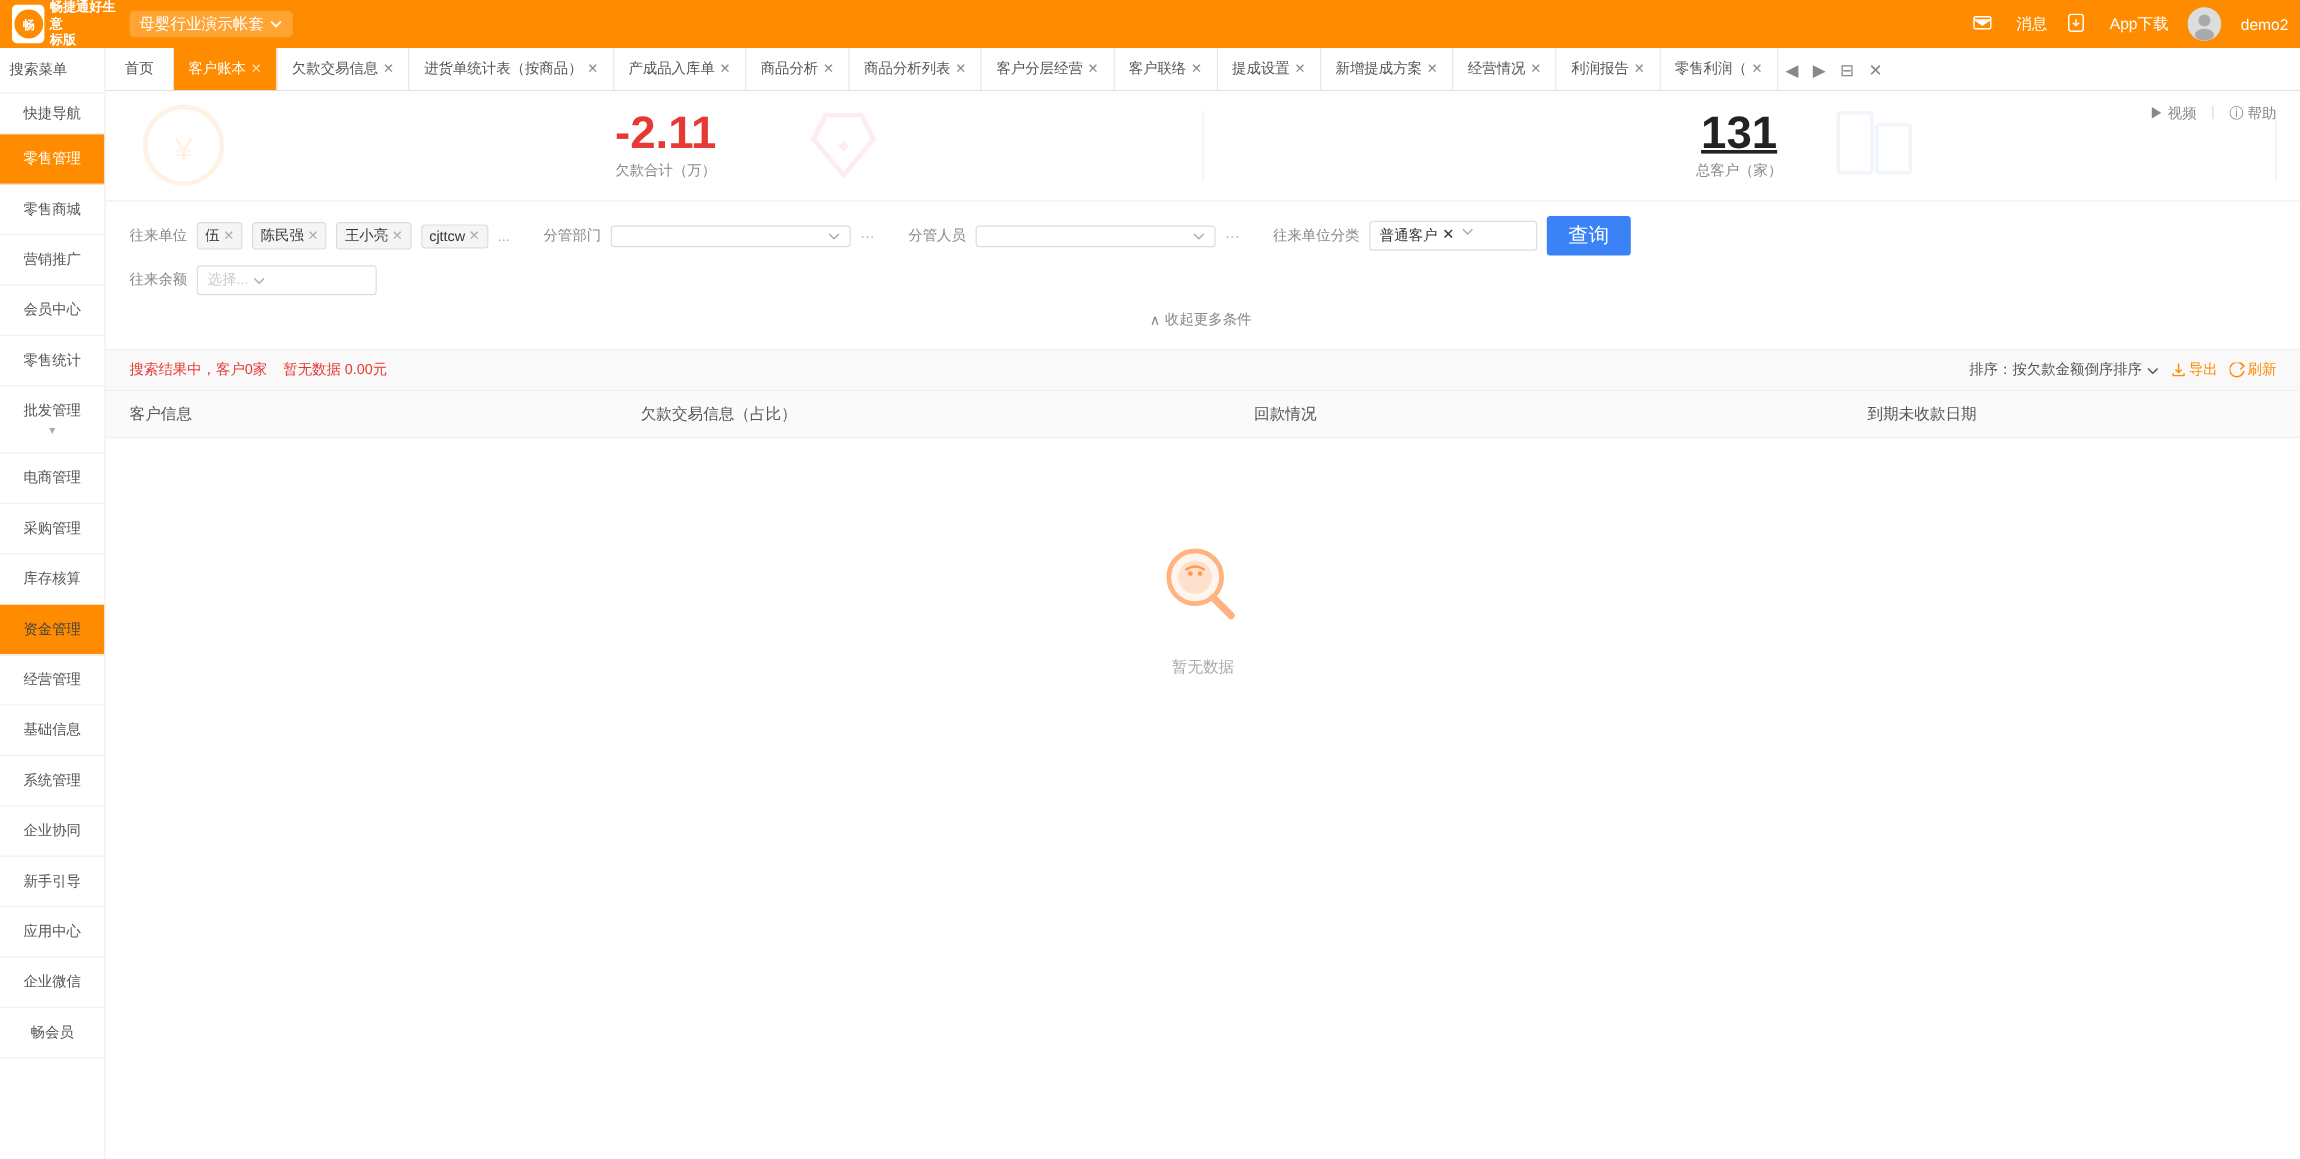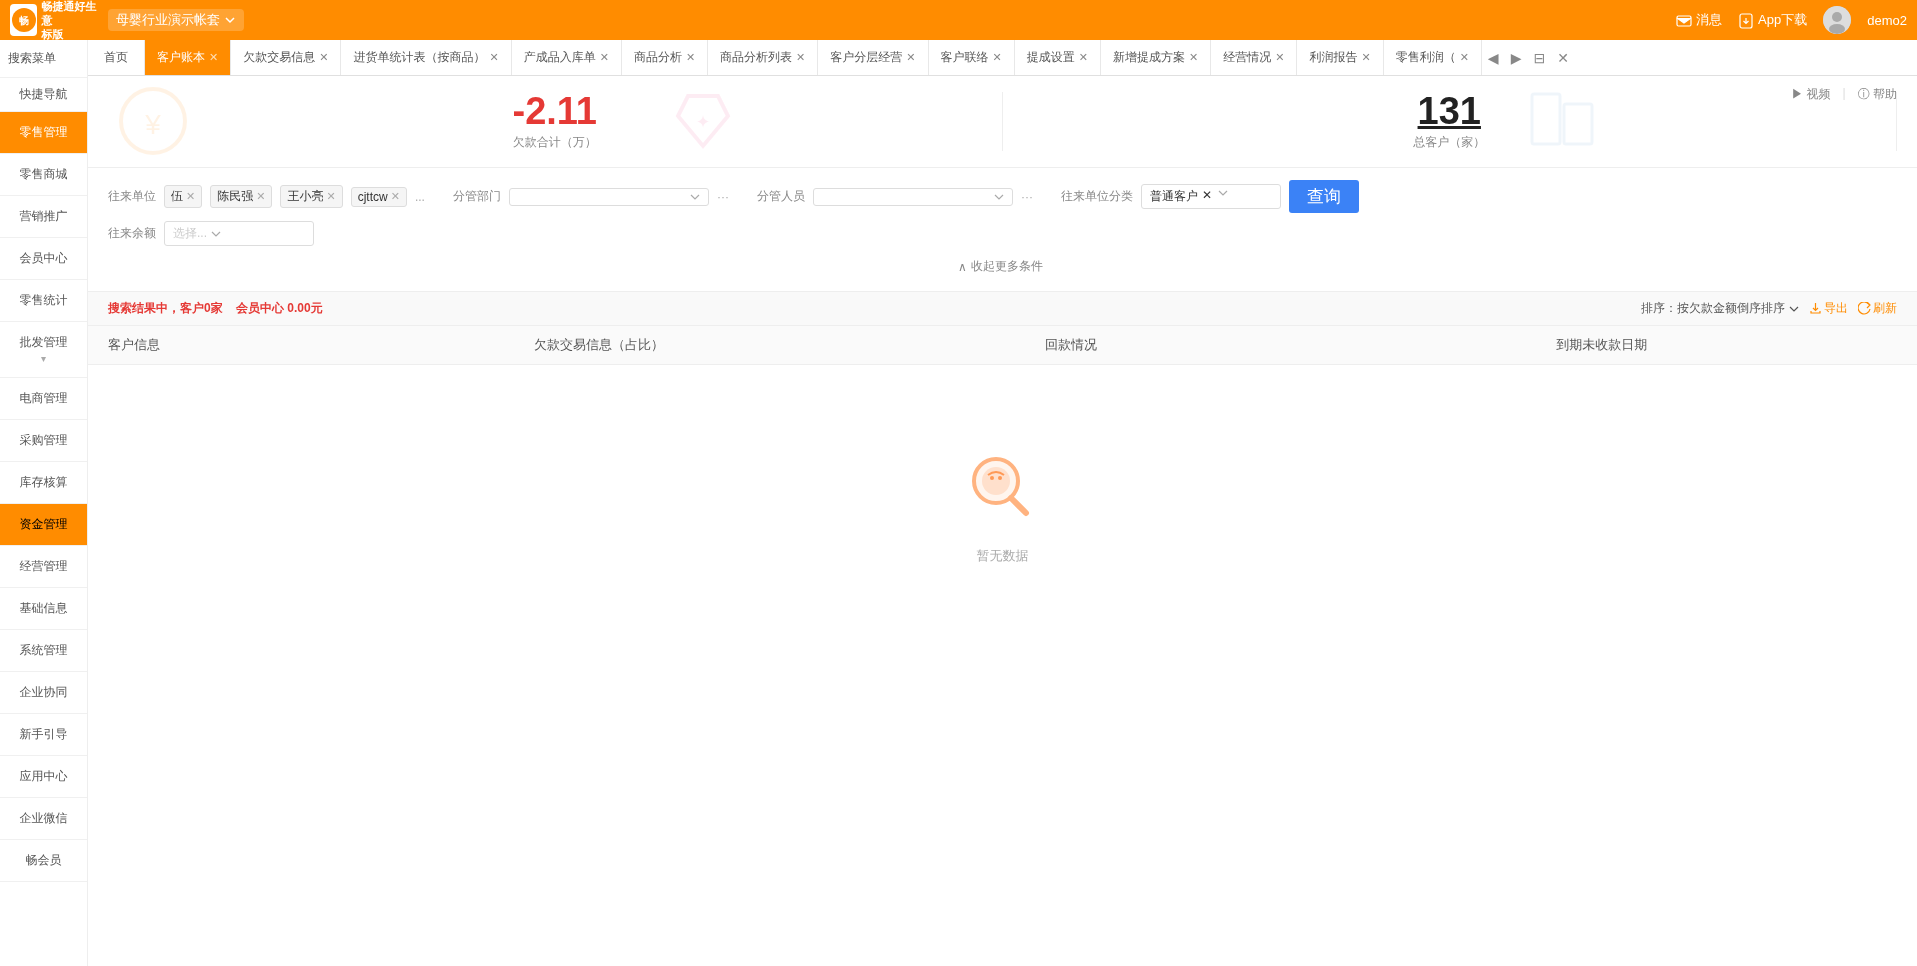--- a/index.html
+++ b/index.html
@@ -13,21 +13,21 @@
     .content-area { flex: 1; display: flex; flex-direction: column; overflow: hidden; }
 
     
     .top-bar-logo { display: flex; align-items: center; color: #fff; font-size: 13px; font-weight: bold; width: 88px; flex-shrink: 0; }
     .logo-icon { width: 32px; height: 32px; background: #fff; border-radius: 4px; display: flex; align-items: center; justify-content: center; margin-right: 4px; }
     .logo-icon svg { width: 26px; height: 26px; }
     .logo-text { font-size: 11px; line-height: 1.3; color: #fff; }
     .top-bar-selector { display: flex; align-items: center; margin-left: 10px; background: rgba(255,255,255,0.2); border-radius: 4px; padding: 2px 8px; color: #fff; font-size: 13px; cursor: pointer; }
     .top-bar-selector span { margin-right: 4px; }
     .top-bar-right { margin-left: auto; display: flex; align-items: center; gap: 16px; color: #fff; }
-    .top-bar-right-item { display: flex; align-items: flex-end; gap: 4px; cursor: pointer; font-size: 13px; }
+    .top-bar-right-item { display: flex; align-items: flex-start; gap: 20px; cursor: pointer; font-size: 13px; }
 
     
     .tab-bar { background: #fff; display: flex; align-items: center; border-bottom: 1px solid #e0e0e0; height: 36px; flex-shrink: 0; overflow: hidden; }
     .tab-item { display: flex; align-items: center; padding: 0 12px; height: 36px; border-right: 1px solid #e8e8e8; font-size: 12px; cursor: pointer; white-space: nowrap; color: #555; flex-shrink: 0; }
     .tab-item.active { background: #ff8c00; color: #fff; }
     .tab-item .tab-close { margin-left: 4px; font-size: 11px; opacity: 0.7; }
     .tab-home { padding: 0 16px; font-size: 12px; color: #555; }
     .tab-nav-btn { padding: 0 6px; cursor: pointer; font-size: 14px; color: #888; }
 
     
@@ -54,21 +54,21 @@
     .filter-tag .remove { color: #aaa; cursor: pointer; font-size: 11px; }
     .filter-select { display: inline-flex; align-items: flex-start; border: 1px solid #ddd; border-radius: 3px; padding: 3px 8px; font-size: 12px; min-width: 120px; cursor: pointer; background: #fff; gap: 4px; }
     .filter-more { color: #aaa; cursor: pointer; font-size: 12px; }
     .filter-input { border: 1px solid #ddd; border-radius: 3px; padding: 3px 8px; font-size: 12px; min-width: 100px; cursor: pointer; background: #fff; display: inline-flex; align-items: center; gap: 4px; }
     .collapse-btn { display: flex; align-items: center; justify-content: center; color: #888; font-size: 12px; cursor: pointer; padding: 4px 0; }
     .collapse-btn span { margin-right: 4px; }
 
     
     .result-bar { display: flex; align-items: center; padding: 8px 20px; background: #f9f9f9; border-bottom: 1px solid #eee; flex-shrink: 0; }
     .result-info { font-size: 12px; color: #555; flex: 1; }
-    .result-info span { color: #e53935; font-weight: bold; margin-top: 48px; }
+    .result-info span { color: #e53935; font-weight: normal; margin-top: 48px; }
     .result-actions { display: flex; align-items: center; gap: 10px; font-size: 12px; color: #555; }
     .result-sort { display: flex; align-items: center; gap: 4px; cursor: pointer; }
     .action-btn { display: flex; align-items: center; gap: 2px; cursor: pointer; color: #ff8c00; }
 
     
     .table-container { flex: 1; overflow-y: auto; background: #fff; }
     .table-header { display: flex; padding: 10px 20px; border-bottom: 1px solid #eee; background: #fafafa; font-size: 13px; color: #555; font-weight: normal; }
     .col-customer { flex: 2.5; }
     .col-debt { flex: 3; }
     .col-repayment { flex: 3; }
@@ -159,21 +159,21 @@
       </div>
       <div class="sidebar-item">
         <div>电商管理</div>
       </div>
       <div class="sidebar-item">
         <div>采购管理</div>
       </div>
       <div class="sidebar-item">
         <div>库存核算</div>
       </div>
-      <div class="sidebar-item active" style="background:#ff8c00;color:#000000;">
+      <div class="sidebar-item active" style="background:#ff8c00;color:#404040;">
         <div>资金管理</div>
       </div>
       <div class="sidebar-item">
         <div>经营管理</div>
       </div>
       <div class="sidebar-item">
         <div>基础信息</div>
       </div>
       <div class="sidebar-item">
         <div>系统管理</div>
@@ -361,21 +361,21 @@
         <div class="collapse-btn">
           <span>∧</span>
           <span>收起更多条件</span>
         </div>
       </div>
 
       <div class="result-bar">
         <div class="result-info">
           <span>搜索结果中，客户0家</span>
           &nbsp;&nbsp;
-          <span>会员中心 0.00元</span>
+          <span>暂无数据 0.00元</span>
         </div>
         <div class="result-actions">
           <div class="result-sort">
             <span>排序：按欠款金额倒序排序</span>
             <svg width="10" height="10" viewBox="0 0 10 10">
                 <path d="M1 3l4 4 4-4" stroke="#555" stroke-width="1.2" fill="none"></path>
               </svg>
           </div>
           <div class="action-btn">
             <svg width="13" height="13" viewBox="0 0 13 13" fill="none">

